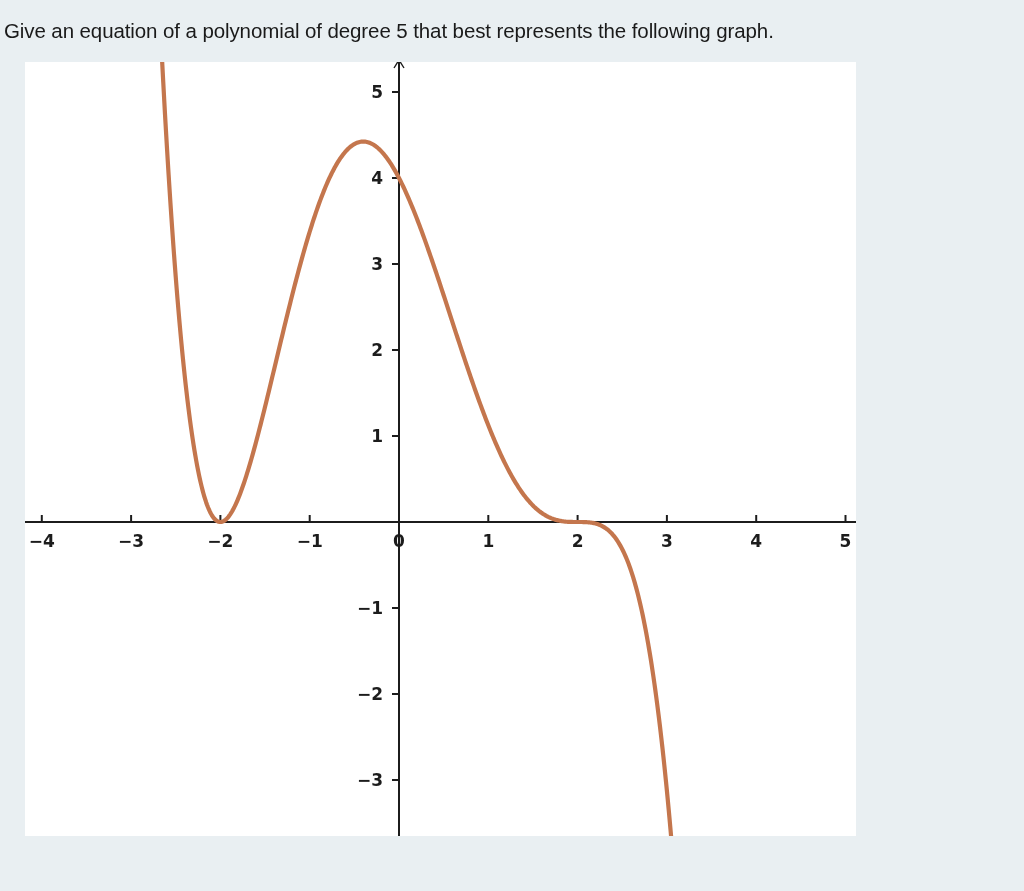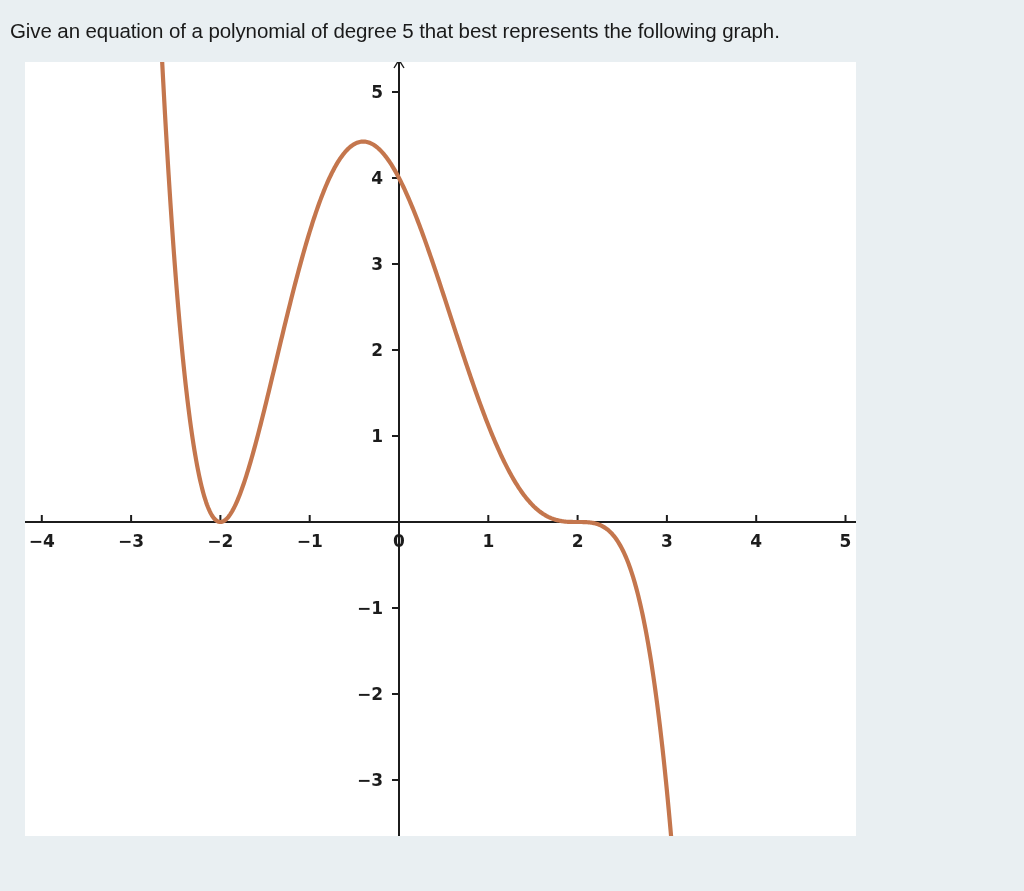--- a/index.html
+++ b/index.html
@@ -11,21 +11,21 @@
     overflow: hidden;
   }
   #page {
     position: relative;
     width: 1024px;
     height: 891px;
     background: #e9eff2;
   }
   #prompt-text {
     position: absolute;
-    left: 10px;
+    left: 4px;
     top: 18px;
     width: 1004px;
     font-size: 20.5px;
     line-height: 26px;
     color: #1a1a1a;
     letter-spacing: -0.1px;
     white-space: nowrap;
   }
   #graph-card {
     position: absolute;

